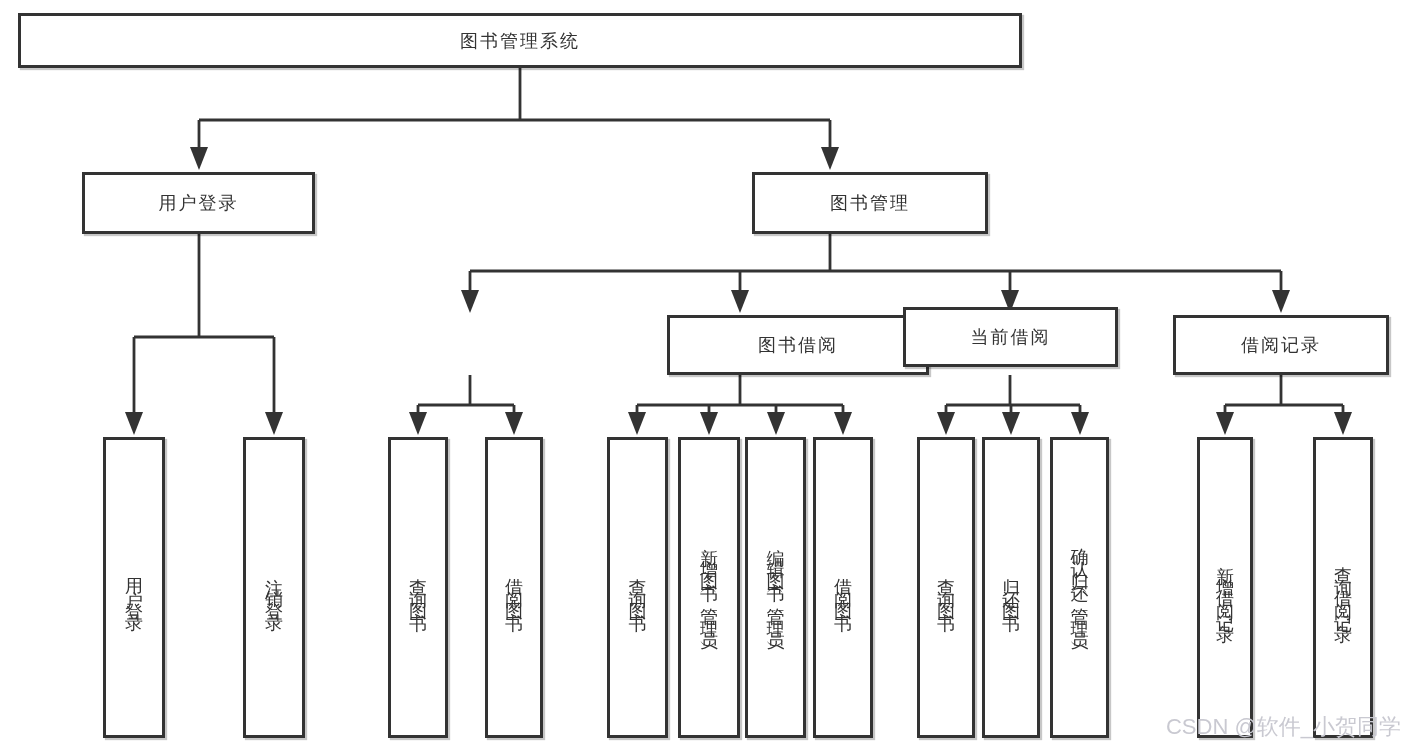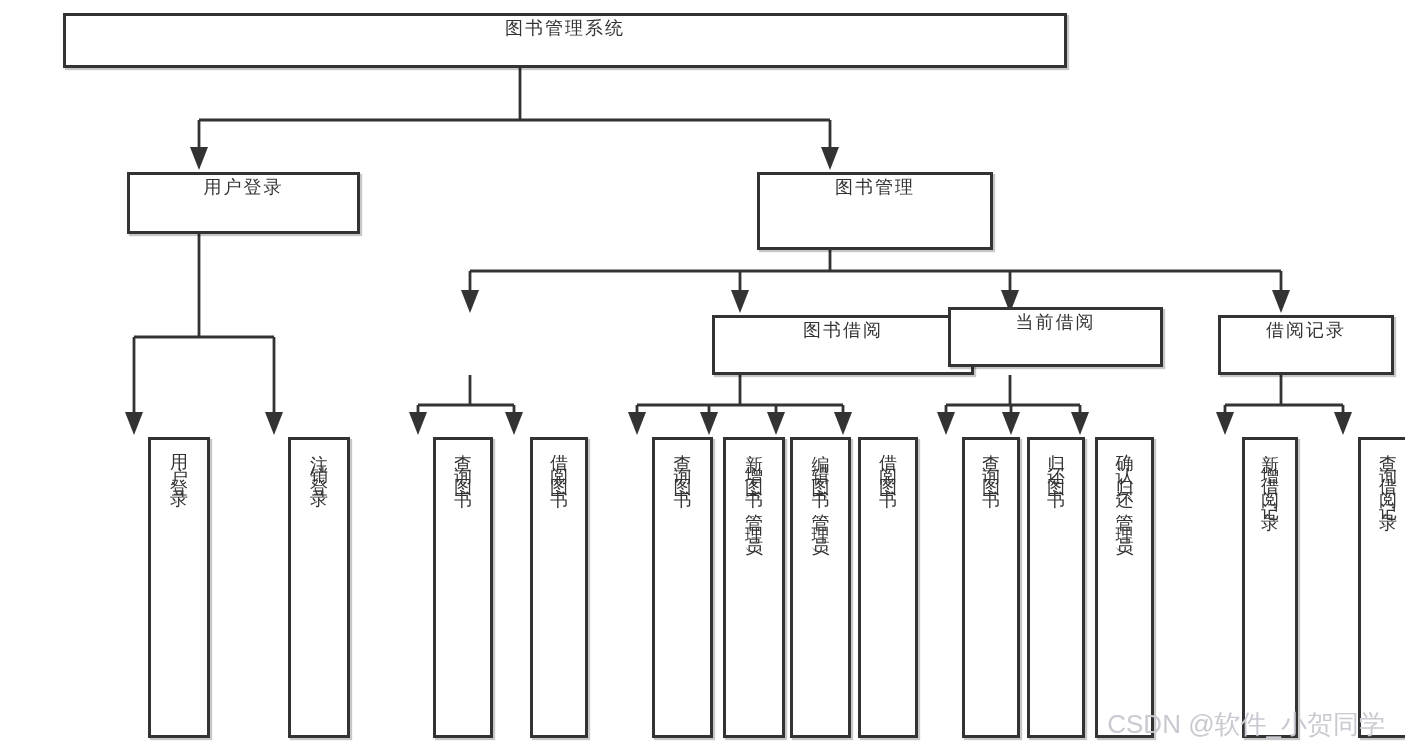--- a/index.html
+++ b/index.html
@@ -21,43 +21,43 @@
   }
   .wires{
     position:absolute;left:0;top:0;z-index:1;
   }
   .node{
     position:absolute;
     background:#ffffff;
     border:3px solid var(--line);
     box-shadow:2px 2px 1px rgba(0,0,0,0.22);
     display:flex;
+    align-items:center;
     justify-content:center;
     color:var(--text);
     z-index:2;
-    margin-left:45px;
   }
   .node.h span{
     font-size:18px;
     letter-spacing:2px;
     white-space:nowrap;
   }
   .node.v span{
     writing-mode:vertical-lr;
     text-orientation:mixed;
     font-size:18px;
     letter-spacing:12px;
     line-height:1;
     white-space:nowrap;
   }
   .watermark{
     position:absolute;
-    right:20px;
+    right:4px;
     bottom:5px;
-    font-size:26px;
+    font-size:22px;
     color:var(--watermark);
     z-index:5;
     white-space:nowrap;
     text-align:right;
   }
 </style>
 </head>
 <body>
 
 <div class="canvas">
@@ -131,31 +131,31 @@
     </g>
   </svg>
 
   <div class="node h" style="left:18px;top:13px;width:1004px;height:55px">
     <span>图书管理系统</span>
   </div>
 
   <div class="node h" style="left:82px;top:172px;width:233px;height:62px">
     <span>用户登录</span>
   </div>
-  <div class="node h" style="left:712px;top:172px;width:236px;height:78px">
+  <div class="node h" style="left:752px;top:172px;width:236px;height:62px">
     <span>图书管理</span>
   </div>
 
   <div class="node h" style="left:667px;top:315px;width:262px;height:60px">
     <span>图书借阅</span>
   </div>
   <div class="node h" style="left:903px;top:307px;width:215px;height:60px">
     <span>当前借阅</span>
   </div>
-  <div class="node h" style="left:1173px;top:315px;width:176px;height:60px">
+  <div class="node h" style="left:1173px;top:315px;width:216px;height:60px">
     <span>借阅记录</span>
   </div>
 
   <div class="node v" style="left:103px;top:437px;width:62px;height:301px">
     <span>用户登录</span>
   </div>
   <div class="node v" style="left:243px;top:437px;width:62px;height:301px">
     <span>注销登录</span>
   </div>
 

